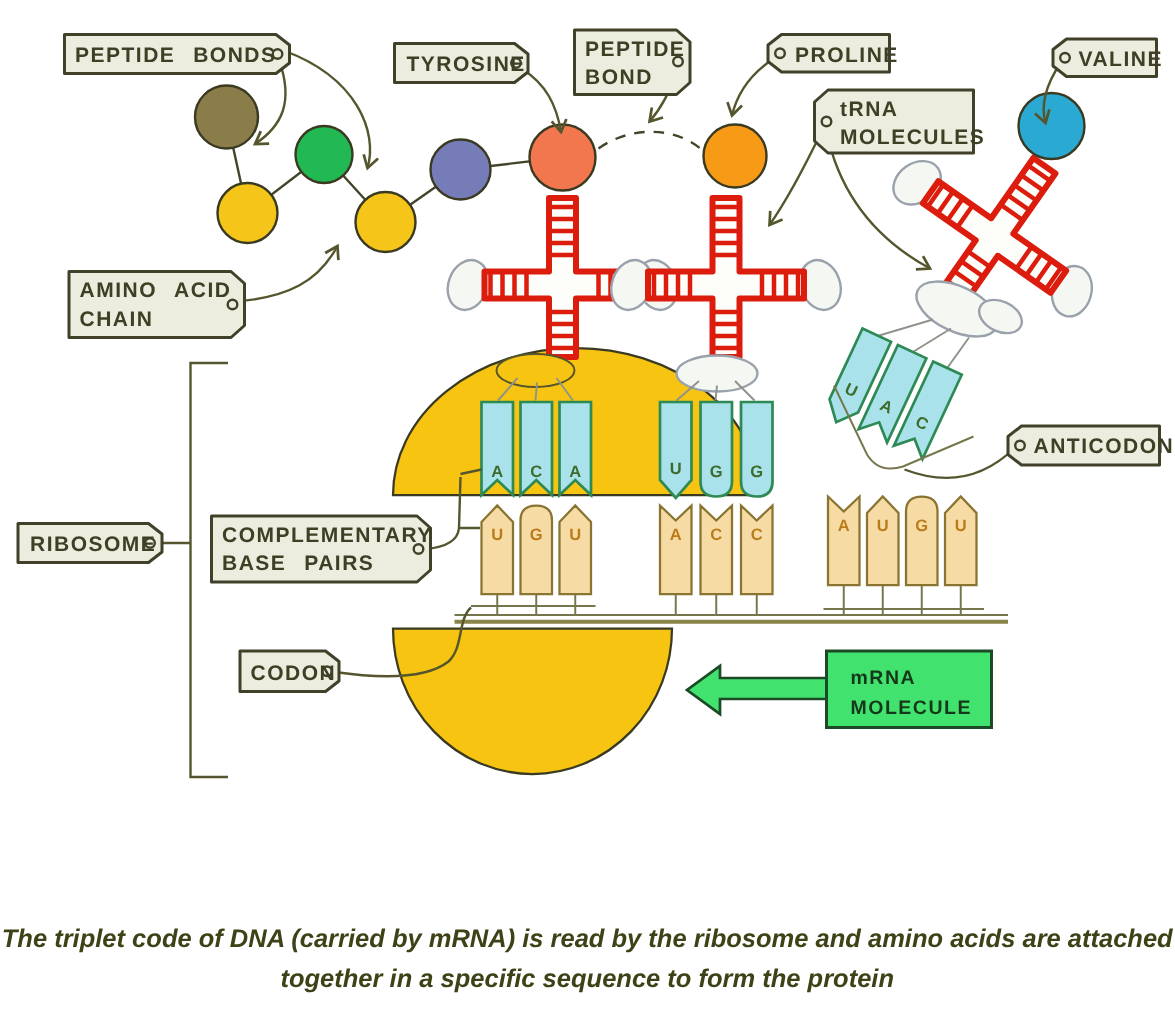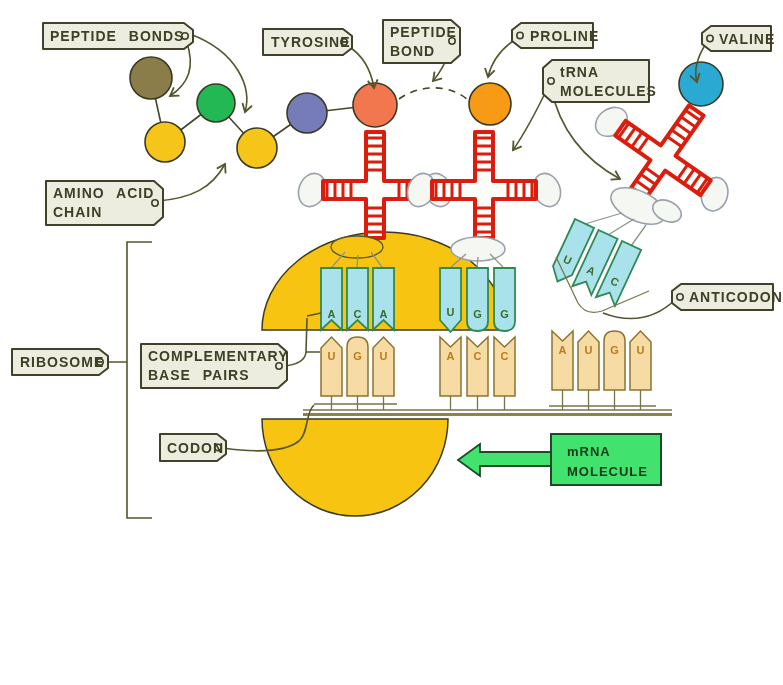--- a/index.html
+++ b/index.html
@@ -230,13 +230,17 @@
   </g>
 
   <g>
     <polygon points="552,452 480,452 480,444 458,460 480,476 480,466 552,466" stroke="#1c4a26" stroke-width="1.8" fill="#41e26e"></polygon>
     <rect x="551" y="434" width="110" height="51" stroke="#1c4a26" stroke-width="2" fill="#41e26e"></rect>
     <text class="mrna-text" x="567" y="456">mRNA</text>
     <text class="mrna-text" x="567" y="476">MOLECULE</text>
   </g>
 </svg>
 
+<div class="caption">
+  <div>The triplet code of DNA (carried by mRNA) is read by the ribosome and amino acids are attached</div>
+  <div>together in a specific sequence to form the protein</div>
 </div>
+</div>
 
 </body></html>

